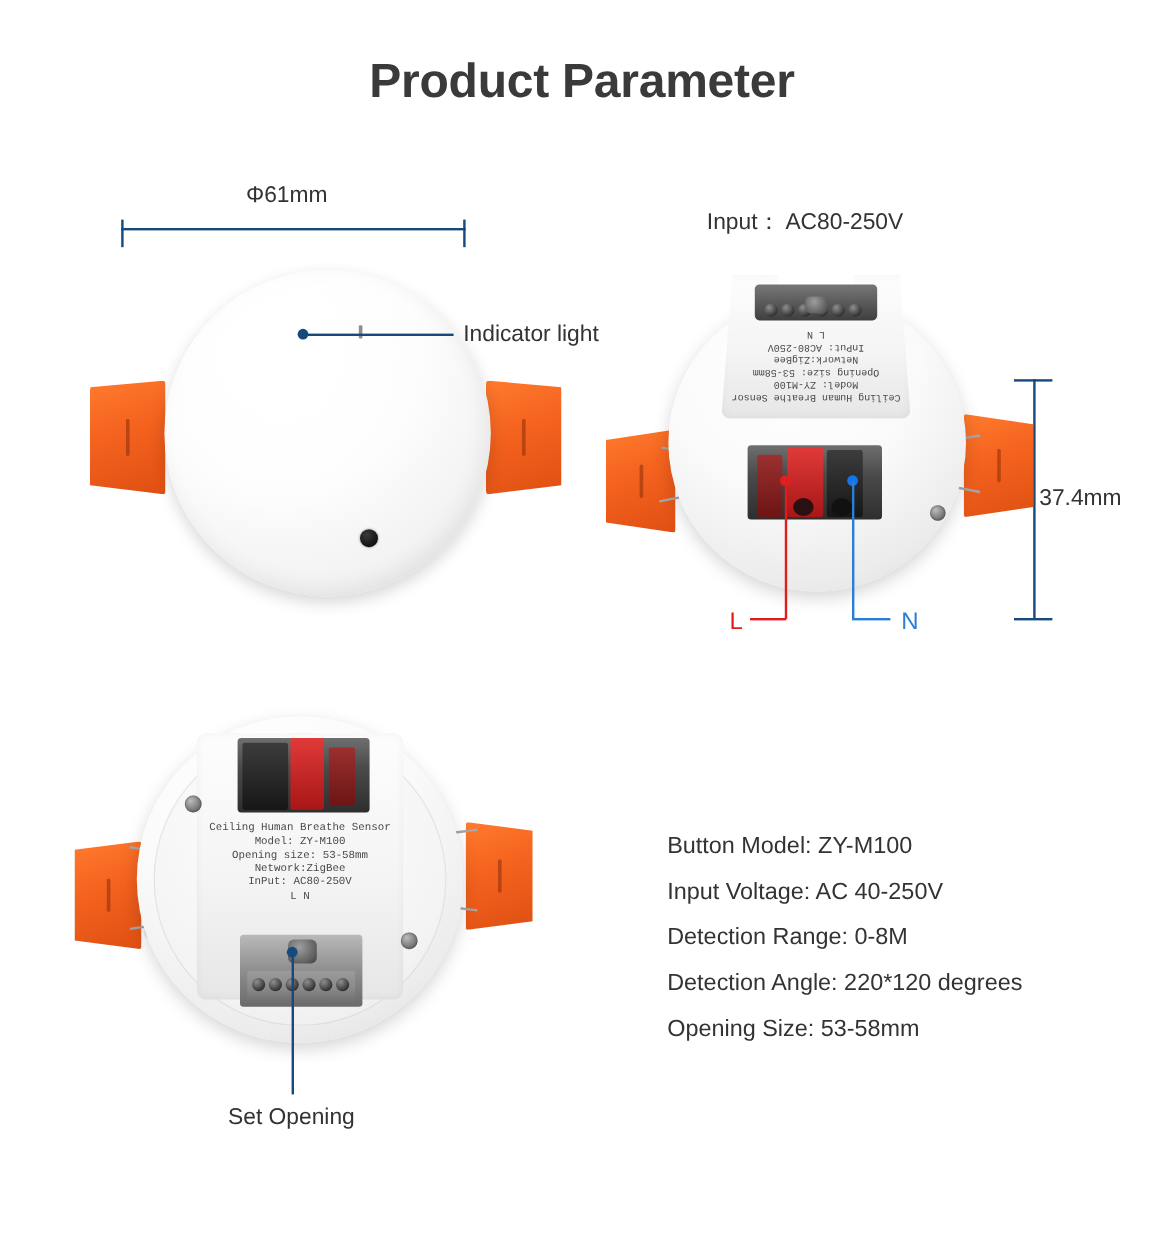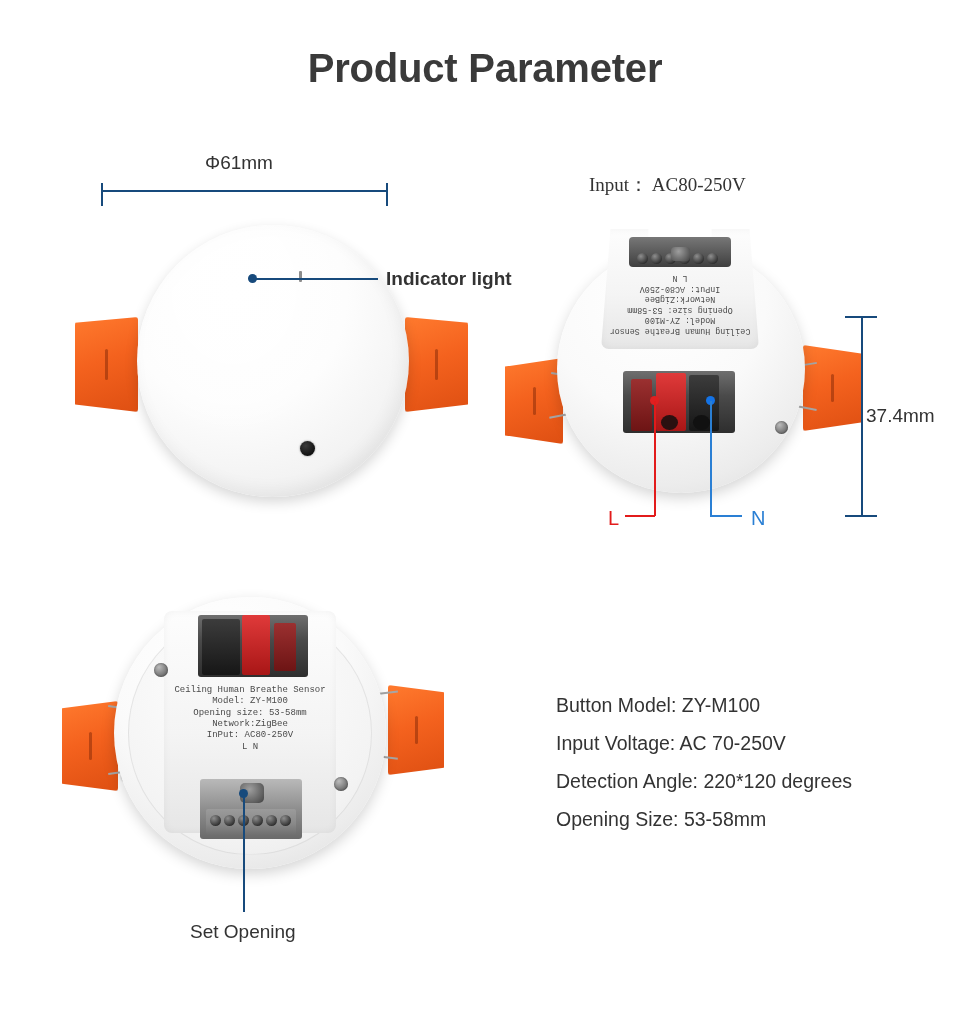--- a/index.html
+++ b/index.html
@@ -198,23 +198,23 @@
         <span class="slot"></span>
       </div>
     <div class="disc-front">
       <div class="indicator-slit"></div>
       <div class="sensor-hole"></div>
     </div>
   </div>
 
   <div class="lead-dot" style="left:248px; top:274px;"></div>
   <div class="dim-line h-rule" style="left:256px; top:278px; width:122px;"></div>
-  <div class="label-txt" style="left:386px; top:268px;font-weight:bold;">Indicator light</div>
-
-  <div class="label-txt" style="left:589px; top:172px;font-family:Liberation Serif, serif;">Input： AC80-250V</div>
+  <div class="label-txt" style="left:386px; top:268px;">Indicator light</div>
+
+  <div class="label-txt" style="left:589px; top:172px;">Input： AC80-250V</div>
 
   <div class="device" id="dev-rear-top" style="left:505px; top:225px; width:355px; height:290px;">
 
     <div class="clip" style="left:0px; top:133px; width:58px; height:86px; border-radius:8px 3px 3px 8px; clip-path:polygon(0 10%,100% 0,100% 100%,0 90%);">
         <span class="slot"></span>
       </div>
     <div class="clip" style="left:298px; top:120px; width:58px; height:86px; border-radius:3px 8px 8px 3px; clip-path:polygon(0 0,100% 10%,100% 90%,0 100%);">
         <span class="slot"></span>
       </div>
 
@@ -328,18 +328,19 @@
     <div class="screw" style="left:96px; top:78px; width:14px; height:14px;"></div>
     <div class="screw" style="left:276px; top:192px; width:14px; height:14px;"></div>
   </div>
 
   <div class="lead-dot" style="left:239px; top:789px;"></div>
   <div class="dim-line v-rule" style="left:243px; top:794px; height:118px;"></div>
   <div class="label-txt" style="left:190px; top:921px;">Set Opening</div>
 
   <div id="spec-list">
     <div class="spec-line">Button Model: ZY-M100</div>
-    <div class="spec-line">Input Voltage: AC 70-250V</div>
+    <div class="spec-line">Input Voltage: AC 40-250V</div>
+    <div class="spec-line">Detection Range: 0-8M</div>
     <div class="spec-line">Detection Angle: 220*120 degrees</div>
     <div class="spec-line">Opening Size: 53-58mm</div>
   </div>
 
 </div>
 
 </body></html>

